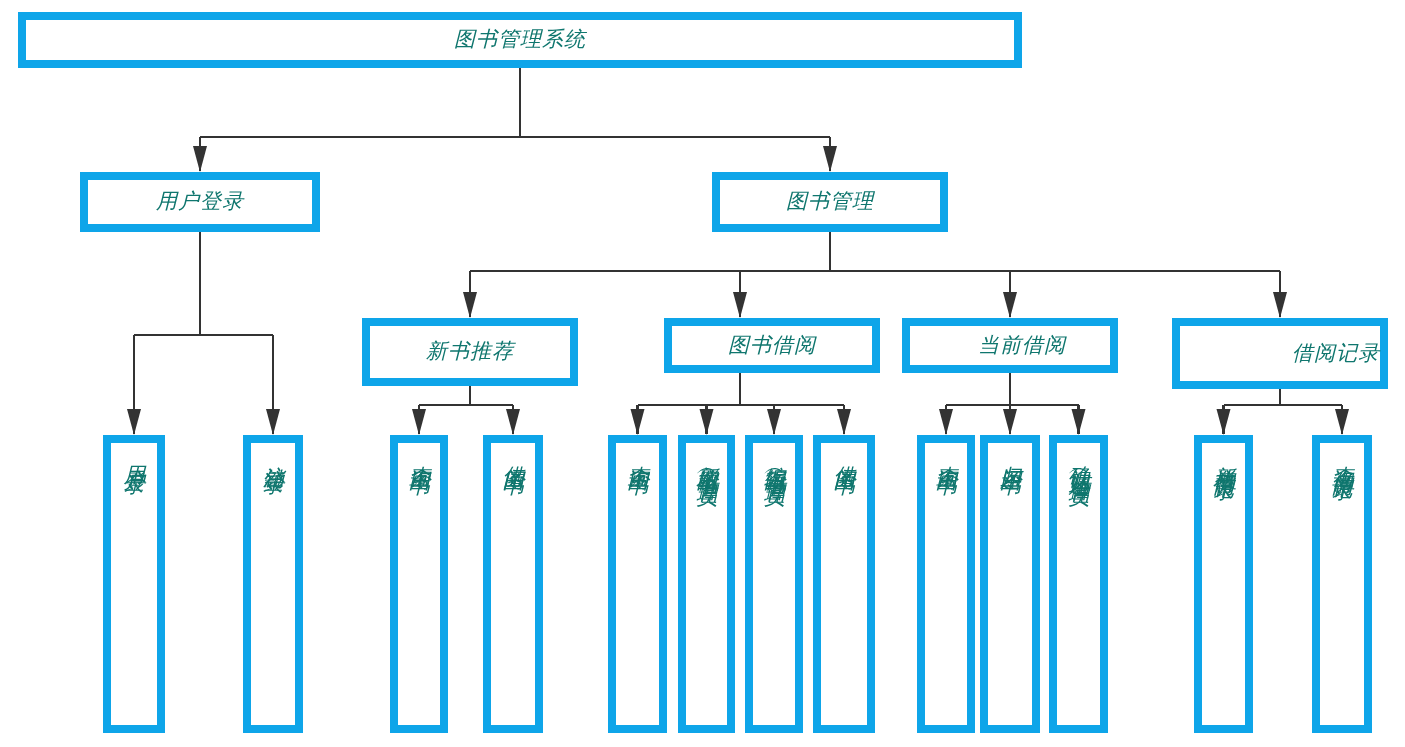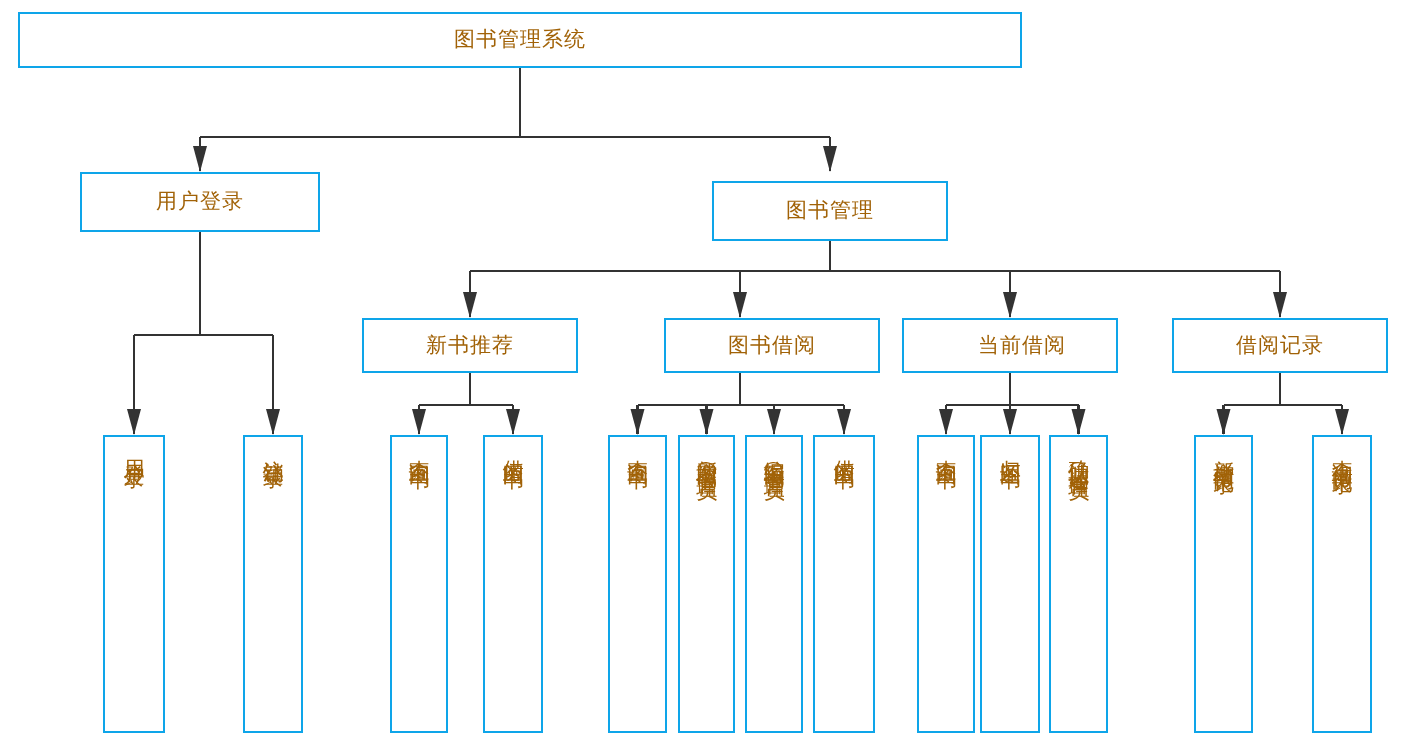--- a/index.html
+++ b/index.html
@@ -19,25 +19,26 @@
     position: absolute;
     left: 0;
     top: 0;
     width: 1405px;
     height: 747px;
   }
   .node {
     position: absolute;
     box-sizing: border-box;
     background: #ffffff;
-    border: 2px solid #0ea5e9;
+    border: 8px solid #0ea5e9;
     display: flex;
     align-items: center;
     justify-content: center;
-    color: #a16207;
+    color: #0f766e;
+    font-style: italic;
   }
   .node-h .label {
     font-size: 21px;
     line-height: 1.1;
     letter-spacing: 1px;
     white-space: nowrap;
   }
   .node-v {
     align-items: flex-start;
     justify-content: center;
@@ -121,33 +122,33 @@
       <line x1="1342" y1="405" x2="1342" y2="434" stroke="#333333" stroke-width="2.5" shape-rendering="crispEdges"></line>
       <path d="M 1335 409 L 1349 409 L 1342 435 Z" fill="#333333"></path>
     </svg>
   <div id="nodes">
       <div class="node node-h" style="left: 18px; top: 12px; width: 1004px; height: 56px;">
         <span class="label">图书管理系统</span>
       </div>
       <div class="node node-h" style="left: 80px; top: 172px; width: 240px; height: 60px;">
         <span class="label">用户登录</span>
       </div>
-      <div class="node node-h" style="left: 712px; top: 172px; width: 236px; height: 60px; margin-top: 9px;">
+      <div class="node node-h" style="left: 712px; top: 172px; width: 236px; height: 60px;">
         <span class="label">图书管理</span>
       </div>
-      <div class="node node-h" style="left: 362px; top: 318px; width: 216px; height: 55px; justify-content: center;">
+      <div class="node node-h" style="left: 362px; top: 318px; width: 216px; height: 68px; justify-content: center;">
         <span class="label">新书推荐</span>
       </div>
       <div class="node node-h" style="left: 632px; top: 318px; width: 216px; height: 55px; margin-left: 32px;">
         <span class="label">图书借阅</span>
       </div>
       <div class="node node-h" style="left: 902px; top: 318px; width: 216px; height: 55px; padding-left: 24px;">
         <span class="label">当前借阅</span>
       </div>
-      <div class="node node-h" style="left: 1172px; top: 318px; width: 216px; height: 55px;">
+      <div class="node node-h" style="left: 1172px; top: 318px; width: 216px; height: 71px; justify-content: flex-end;">
         <span class="label">借阅记录</span>
       </div>
       <div class="node node-v" style="left: 103px; top: 435px; width: 62px; height: 298px;">
         <span class="label">用户登录</span>
       </div>
       <div class="node node-v" style="left: 243px; top: 435px; width: 60px; height: 298px;">
         <span class="label">注销登录</span>
       </div>
       <div class="node node-v" style="left: 390px; top: 435px; width: 58px; height: 298px;">
         <span class="label">查询图书</span>

